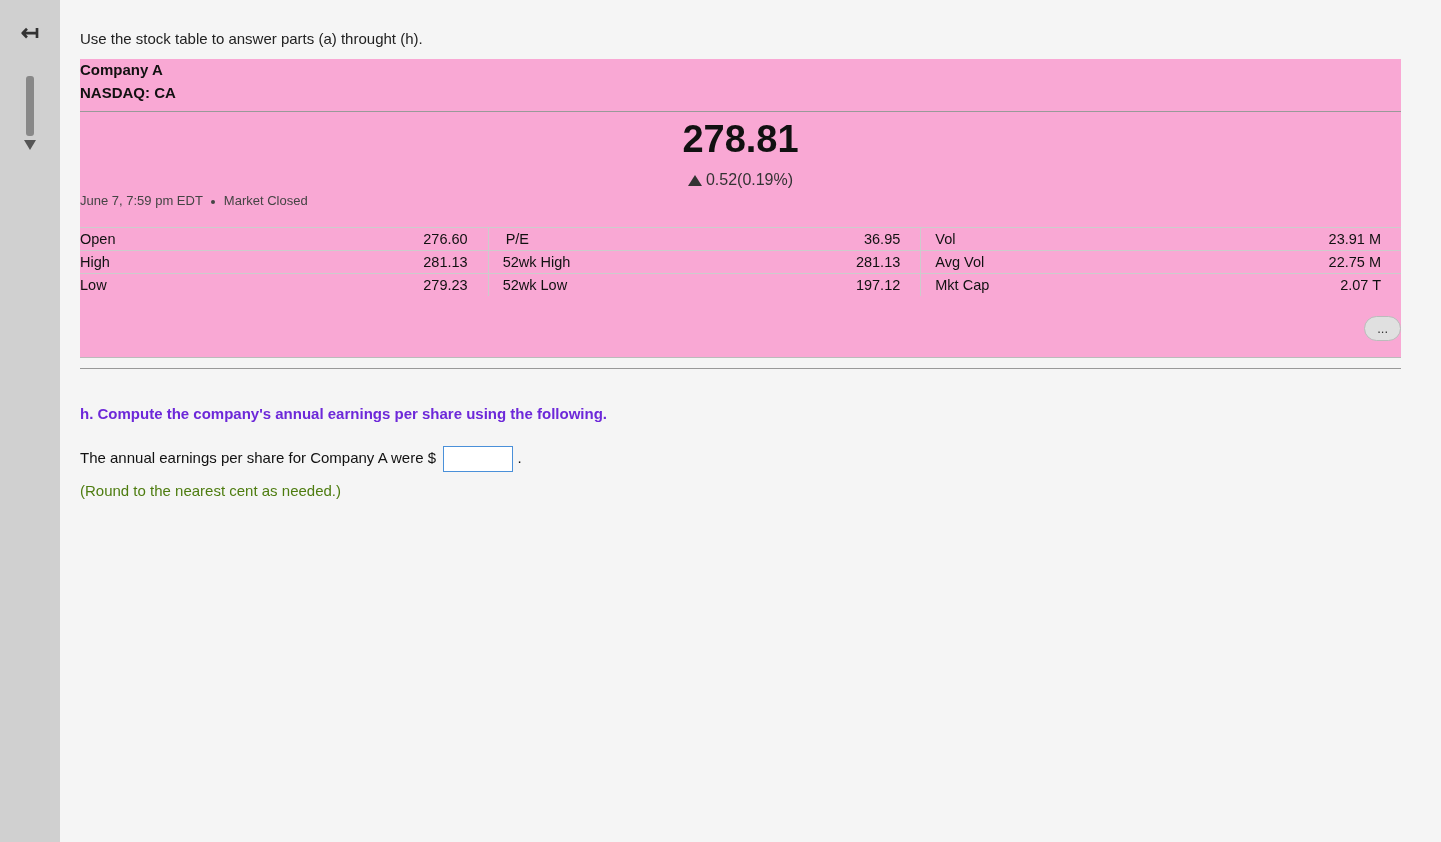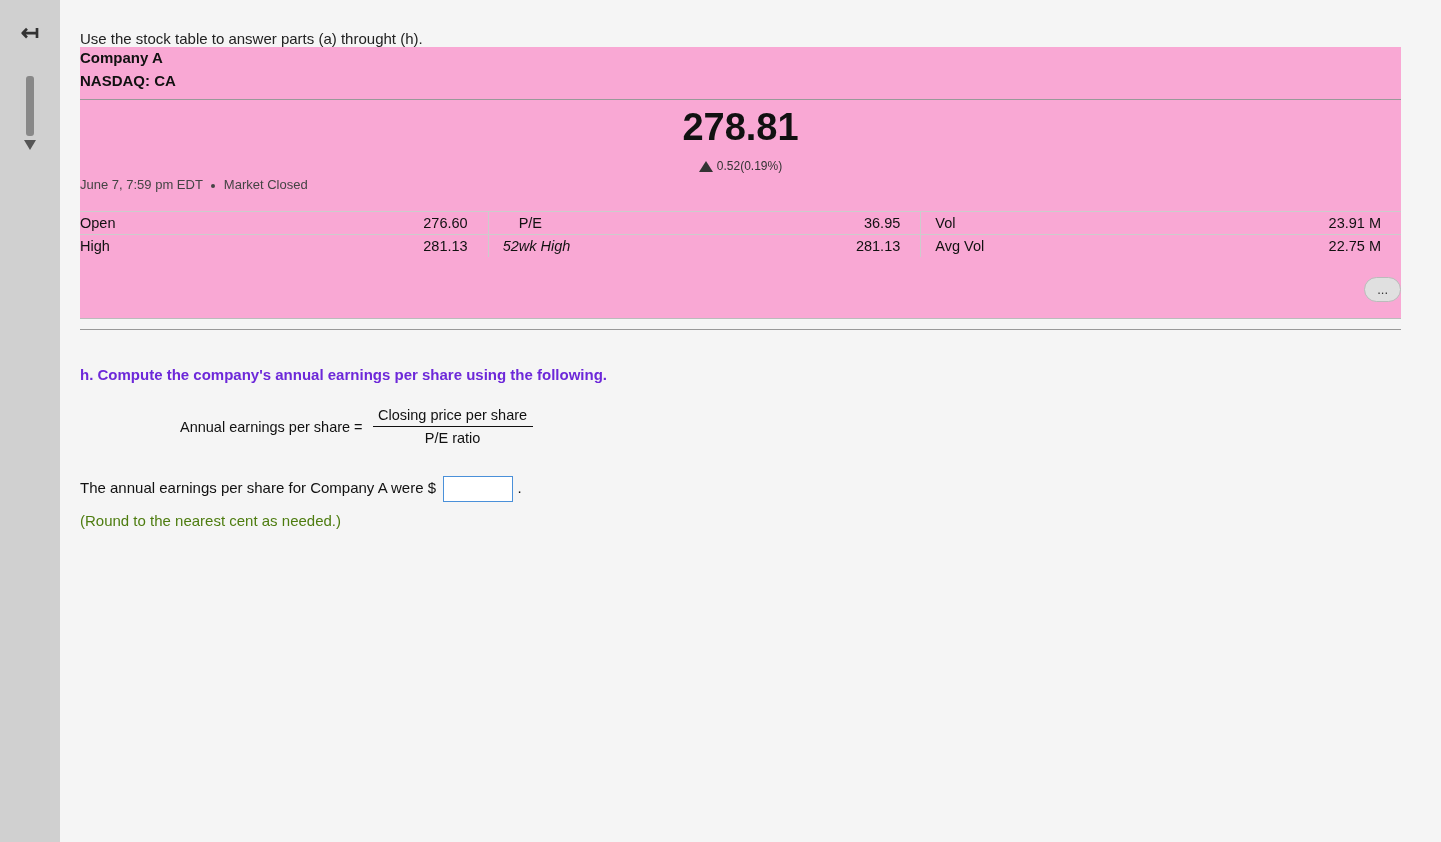--- a/index.html
+++ b/index.html
@@ -41,21 +41,21 @@
     }
 
     .main-content {
       flex: 1;
       padding: 30px 40px 30px 20px;
       background: #f5f5f5;
     }
 
     .instruction-text {
       font-size: 15px;
-      margin-bottom: 0;
+      margin-bottom: 12px;
       color: #222;
     }
 
     .stock-card {
       background: #f9a8d4;
       border-bottom: 1.5px solid #bbb;
       padding-bottom: 16px;
       margin-bottom: 0;
     }
 
@@ -87,21 +87,21 @@
       flex-direction: column;
     }
 
     .price-value {
       font-size: 38px;
       font-weight: bold;
       color: #111;
     }
 
     .price-change {
-      font-size: 12px;
+      font-size: 16px;
       color: #333;
       display: flex;
       align-items: center;
       gap: 2px;
     }
 
     .triangle-up {
       display: inline-block;
       width: 0;
       height: 0;
@@ -275,58 +275,59 @@
         <span class="dot"></span>
         <span>Market Closed</span>
       </div>
 
       <table class="stock-table">
         <tbody>
 
           <tr>
             <td class="label">Open</td>
             <td class="value">276.60</td>
-            <td class="label col-divider" style="padding-left: 30px;">P/E</td>
+            <td class="label col-divider" style="padding-left: 17px;">P/E</td>
             <td class="value">36.95</td>
             <td class="label col-divider" style="padding-left: 14px;">Vol</td>
             <td class="value" style="min-width:120px;">23.91 M</td>
           </tr>
 
           <tr>
             <td class="label">High</td>
             <td class="value">281.13</td>
-            <td class="label col-divider" style="padding-left: 14px; font-style: italic;">52wk High</td>
+            <td class="label col-divider" style="padding-left: 14px;">52wk High</td>
             <td class="value">281.13</td>
             <td class="label col-divider" style="padding-left: 14px;">Avg Vol</td>
             <td class="value" style="min-width:120px;">22.75 M</td>
           </tr>
 
+          <tr>
+            <td class="label">Low</td>
+            <td class="value">279.23</td>
+            <td class="label col-divider" style="padding-left: 14px;">52wk Low</td>
+            <td class="value">197.12</td>
+            <td class="label col-divider" style="padding-left: 14px;">Mkt Cap</td>
+            <td class="value" style="min-width:120px;">2.07 T</td>
+          </tr>
         </tbody>
       </table>
 
       <div style="display: flex; justify-content: flex-end; margin-top: 12px;">
         <button class="more-button">...</button>
       </div>
     </div>
 
     <hr class="divider" style="margin-top: 10px; margin-bottom: 28px;">
 
     <div class="question-section">
 
       <p class="question-text">
         <strong>h.</strong><span> Compute the company's annual earnings per share using the following.</span>
       </p>
 
-      <div class="formula-section">
-        <span class="formula-label">Annual earnings per share =</span>
-        <div class="fraction">
-          <div class="fraction-numerator">Closing price per share</div>
-          <div class="fraction-denominator">P/E ratio</div>
-        </div>
-      </div>
 
       <p class="answer-section">
         <span>The annual earnings per share for Company A were $</span>
         <span>
           <input type="text" class="answer-input" style="width: 70px; height: 26px; border: 1.5px solid rgb(74, 144, 217); background: white; font-size: 14px; padding: 2px 4px; vertical-align: middle;">
         </span>
         <span>.</span>
       </p>
 
       <p class="note-text">(Round to the nearest cent as needed.)</p>

